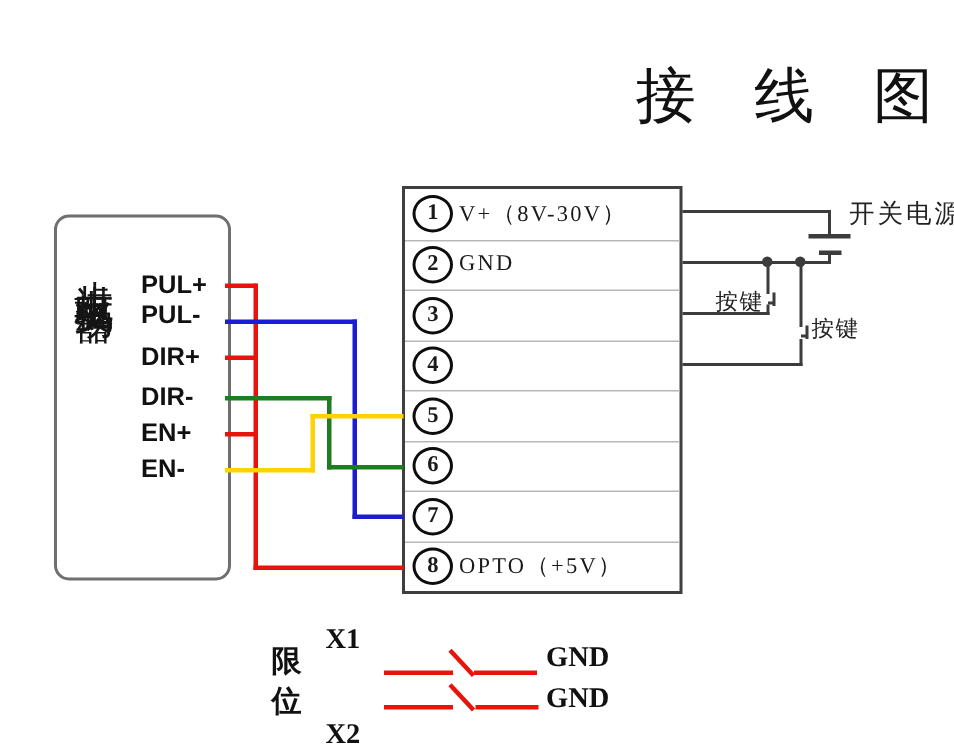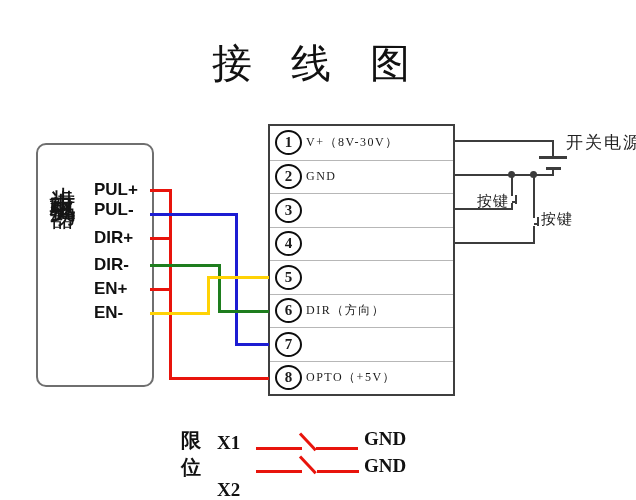--- a/index.html
+++ b/index.html
@@ -2,21 +2,21 @@
 <html style="--c-red: #e8140c; --c-blue: #1c1cd2; --c-green: #1e7d1e; --c-yellow: #ffd205; --c-wire: #3c3c3c;"><head>
 <meta charset="utf-8">
 <style>
   html,body{margin:0;padding:0;background:#ffffff;}
   #stage{
     position:relative;width:636px;height:500px;background:#fff;overflow:hidden;
     font-family:"Liberation Serif", serif;color:#1a1a1a;
   }
   
   .title{
-    position:absolute;left:0;right:0;top:36px;text-align:center;
+    position:absolute;left:0;right:0;top:36px;text-align:right;
     font-family:"Liberation Sans", sans-serif;font-size:40px;font-weight:500;
     letter-spacing:14px;color:#111;
   }
   
   .driver-box{
     position:absolute;left:36px;top:143px;width:114px;height:240px;
     border:2px solid #6f6f6f;border-radius:10px;background:#fff;
   }
   .driver-vertical{
     position:absolute;left:47px;top:166px;height:212px;
@@ -36,21 +36,21 @@
   .trow{
     height:33.5px;display:flex;align-items:center;padding-left:5px;
     border-top:1px solid #b7b7b7;box-sizing:border-box;
   }
   .trow:first-child{border-top:none;}
   .tnum{
     flex:0 0 auto;width:23px;height:21px;border:2.5px solid #0d0d0d;border-radius:50%;
     display:flex;align-items:center;justify-content:center;
     font-weight:bold;font-size:15px;margin-right:4px;background:#fff;
   }
-  .tlabel{font-size:12px;letter-spacing:1.5px;white-space:nowrap;}
+  .tlabel{font-size:15px;letter-spacing:1.5px;white-space:nowrap;}
   
   .wire{position:absolute;}
   .c-red{background:var(--c-red);}
   .c-blue{background:var(--c-blue);}
   .c-green{background:var(--c-green);}
   .c-yellow{background:var(--c-yellow);}
   .c-black{background:var(--c-wire);}
   .dot{position:absolute;width:7px;height:7px;border-radius:50%;background:var(--c-wire);}
   
   .small-label{position:absolute;font-size:15px;letter-spacing:1px;color:#222;white-space:nowrap;}
@@ -88,21 +88,20 @@
       <span class="tnum">3</span>
     </div>
     <div class="trow">
       <span class="tnum">4</span>
     </div>
     <div class="trow">
       <span class="tnum">5</span>
     </div>
     <div class="trow">
       <span class="tnum">6</span>
-      <span class="tlabel">DIR（方向）</span>
     </div>
     <div class="trow">
       <span class="tnum">7</span>
     </div>
     <div class="trow">
       <span class="tnum">8</span>
       <span class="tlabel">OPTO（+5V）</span>
     </div>
   </div>
 
@@ -143,21 +142,21 @@
   <div class="wire c-black" style="left:533px;top:226px;width:2px;height:18px"></div>
   <div class="wire c-black" style="left:533px;top:175px;width:2px;height:43px"></div>
   <div class="wire c-black" style="left:537px;top:217px;width:2px;height:9px"></div>
   <div class="wire c-black" style="left:534px;top:223px;width:4px;height:2px"></div>
 
   <div class="psu-label" style="left:566px;top:131px">开关电源</div>
   <div class="small-label" style="left:477px;top:192px">按键</div>
   <div class="small-label" style="left:541px;top:210px">按键</div>
 
   <div class="limit-text" style="left:181px;top:427px;font-size:20px">限</div>
-  <div class="limit-text" style="left:217px;top:432px">X1</div>
+  <div class="limit-text" style="left:217px;top:416px">X1</div>
   <div class="limit-text" style="left:364px;top:428px">GND</div>
   <div class="wire c-red" style="left:256px;top:447px;width:46px;height:3px"></div>
   <div class="wire c-red diag" style="left:300px;top:432px;width:23px;height:3px;transform:rotate(47deg)"></div>
   <div class="wire c-red" style="left:316px;top:447px;width:42px;height:3px"></div>
 
   <div class="limit-text" style="left:181px;top:454px;font-size:20px">位</div>
   <div class="limit-text" style="left:217px;top:479px">X2</div>
   <div class="limit-text" style="left:364px;top:455px">GND</div>
   <div class="wire c-red" style="left:256px;top:470px;width:46px;height:3px"></div>
   <div class="wire c-red diag" style="left:300px;top:455px;width:23px;height:3px;transform:rotate(47deg)"></div>

